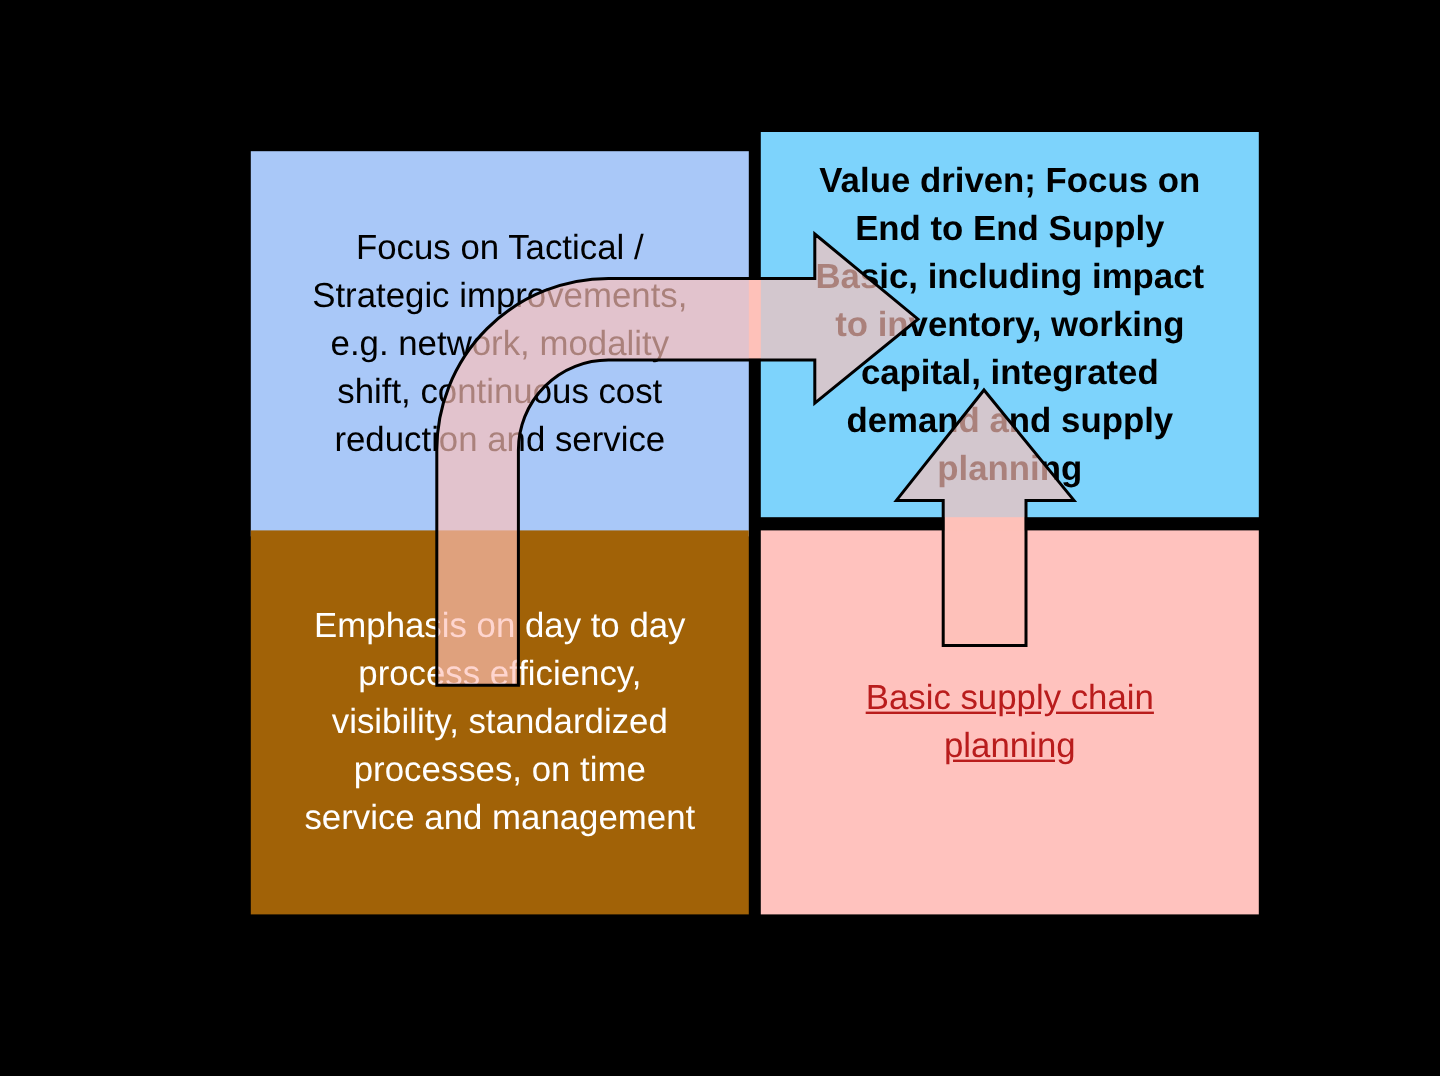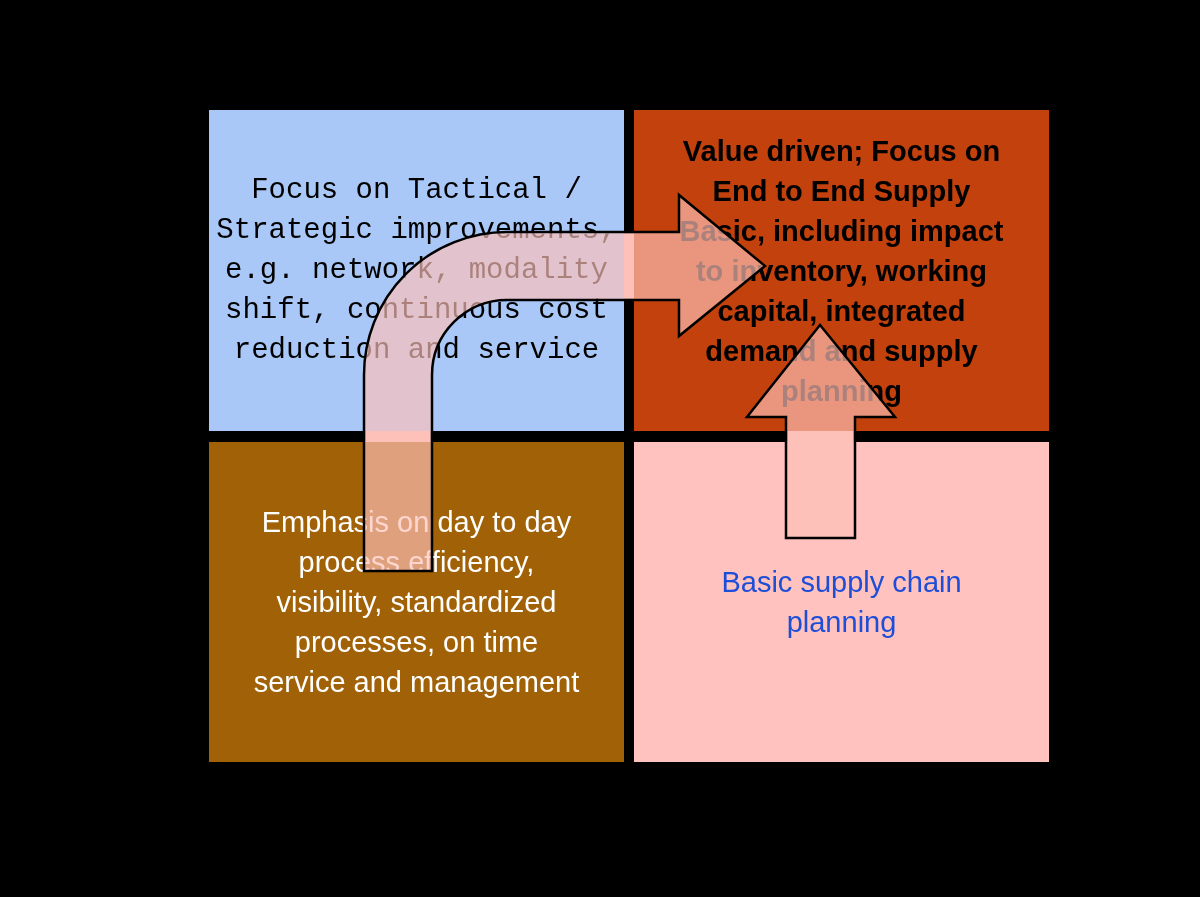--- a/index.html
+++ b/index.html
@@ -17,21 +17,21 @@
   .quadrant {
     position: absolute;
     display: flex;
     flex-direction: column;
     align-items: center;
     justify-content: center;
     text-align: center;
     z-index: 1;
     box-sizing: border-box;
   }
-  .q-tl { left: 209px; top: 110px; width: 415px; height: 321px; font-family: Liberation Mono, monospace; }
+  .q-tl { left: 209px; top: 126px; width: 415px; height: 321px; }
   .q-tr { left: 634px; top: 110px; width: 415px; height: 321px; }
   .q-bl { left: 209px; top: 442px; width: 415px; height: 320px; }
   .q-br { left: 634px; top: 442px; width: 415px; height: 320px; }
   .q-text {
     font-size: 29px;
     line-height: 40px;
     width: 100%;
   }
   .q-tr .q-text { font-weight: 700; }
   .arrow-layer {
@@ -58,21 +58,21 @@
   <div class="quadrant q-tl" style="background: rgb(169, 200, 248); color: rgb(0, 0, 0);">
     <div class="q-text">
       <div>Focus on Tactical /</div>
       <div>Strategic improvements,</div>
       <div>e.g. network, modality</div>
       <div>shift, continuous cost</div>
       <div>reduction and service</div>
     </div>
   </div>
 
-  <div class="quadrant q-tr" style="background: #c2410c; color: rgb(0, 0, 0);">
+  <div class="quadrant q-tr" style="background: #7dd3fc; color: rgb(0, 0, 0);">
     <div class="q-text">
       <div>Value driven; Focus on</div>
       <div>End to End Supply</div>
       <div>Basic, including impact</div>
       <div>to inventory, working</div>
       <div>capital, integrated</div>
       <div>demand and supply</div>
       <div>planning</div>
     </div>
   </div>
@@ -80,21 +80,21 @@
   <div class="quadrant q-bl" style="background: #a16207; color: rgb(255, 255, 255);">
     <div class="q-text">
       <div>Emphasis on day to day</div>
       <div>process efficiency,</div>
       <div>visibility, standardized</div>
       <div>processes, on time</div>
       <div>service and management</div>
     </div>
   </div>
 
-  <div class="quadrant q-br" style="background: rgb(255, 194, 190); color: #1d4ed8;">
+  <div class="quadrant q-br" style="background: rgb(255, 194, 190); color: #b91c1c; text-decoration: underline;">
     <div class="q-text">
       <div>Basic supply chain</div>
       <div>planning</div>
     </div>
   </div>
 
   <svg class="arrow-layer arrow-over" viewBox="0 0 1200 897" xmlns="http://www.w3.org/2000/svg">
     <path d="M 364 571 L 364 375 A 143 143 0 0 1 507 232 L 679 232 L 679 195 L 765 266 L 679 336 L 679 300 L 507 300 A 75 75 0 0 0 432 375 L 432 571 Z" fill="rgba(254,193,183,0.67)" stroke="#000000"></path>
     <path d="M 820 325 L 895 417 L 855 417 L 855 538 L 786 538 L 786 417 L 747 417 Z" fill="rgba(254,193,183,0.67)" stroke="#000000"></path>
   </svg>

